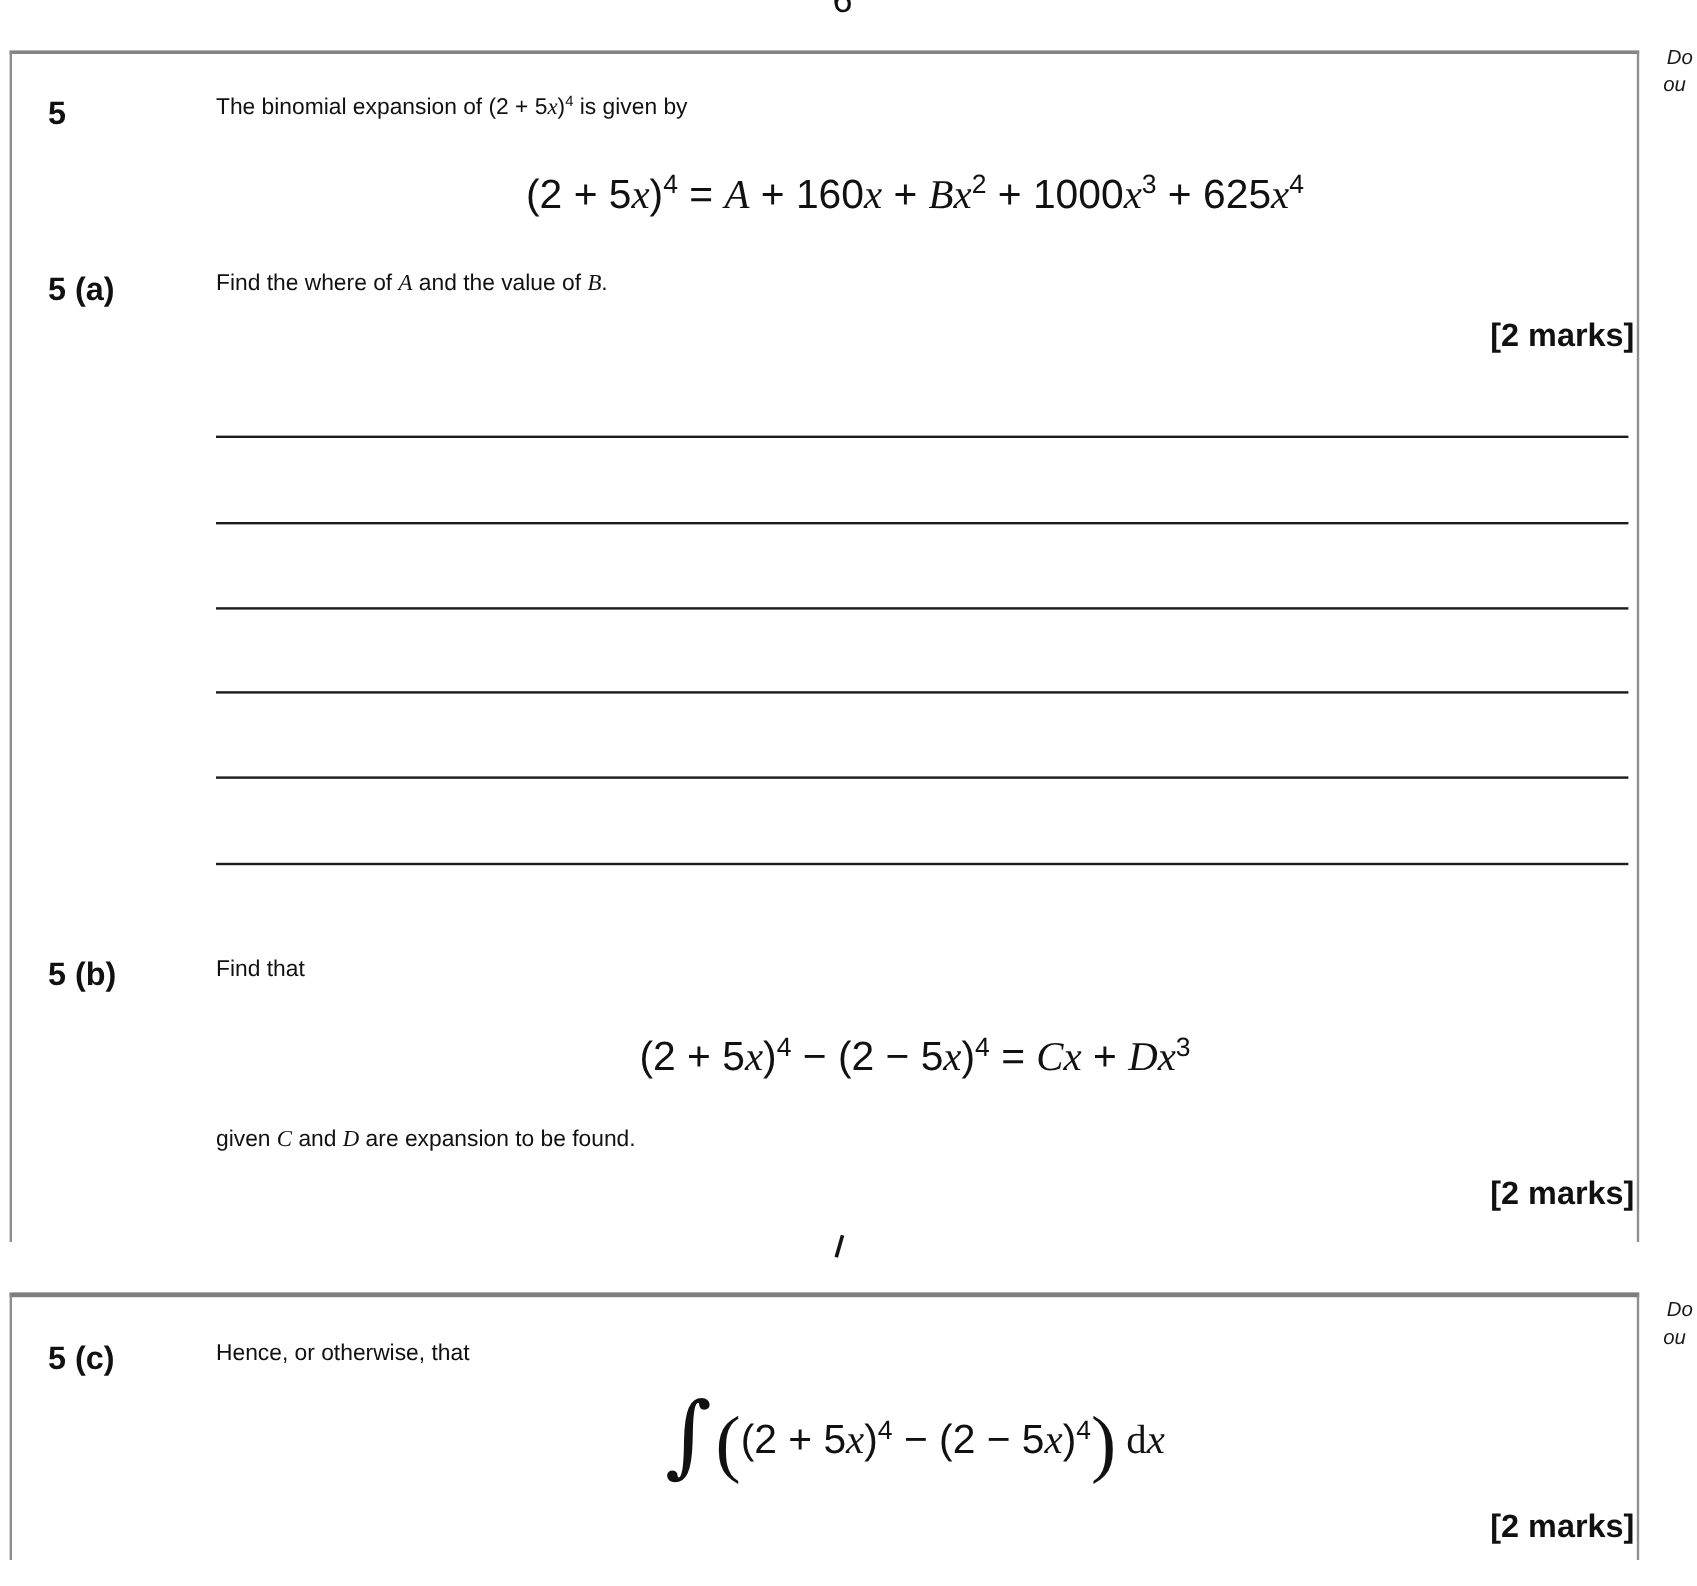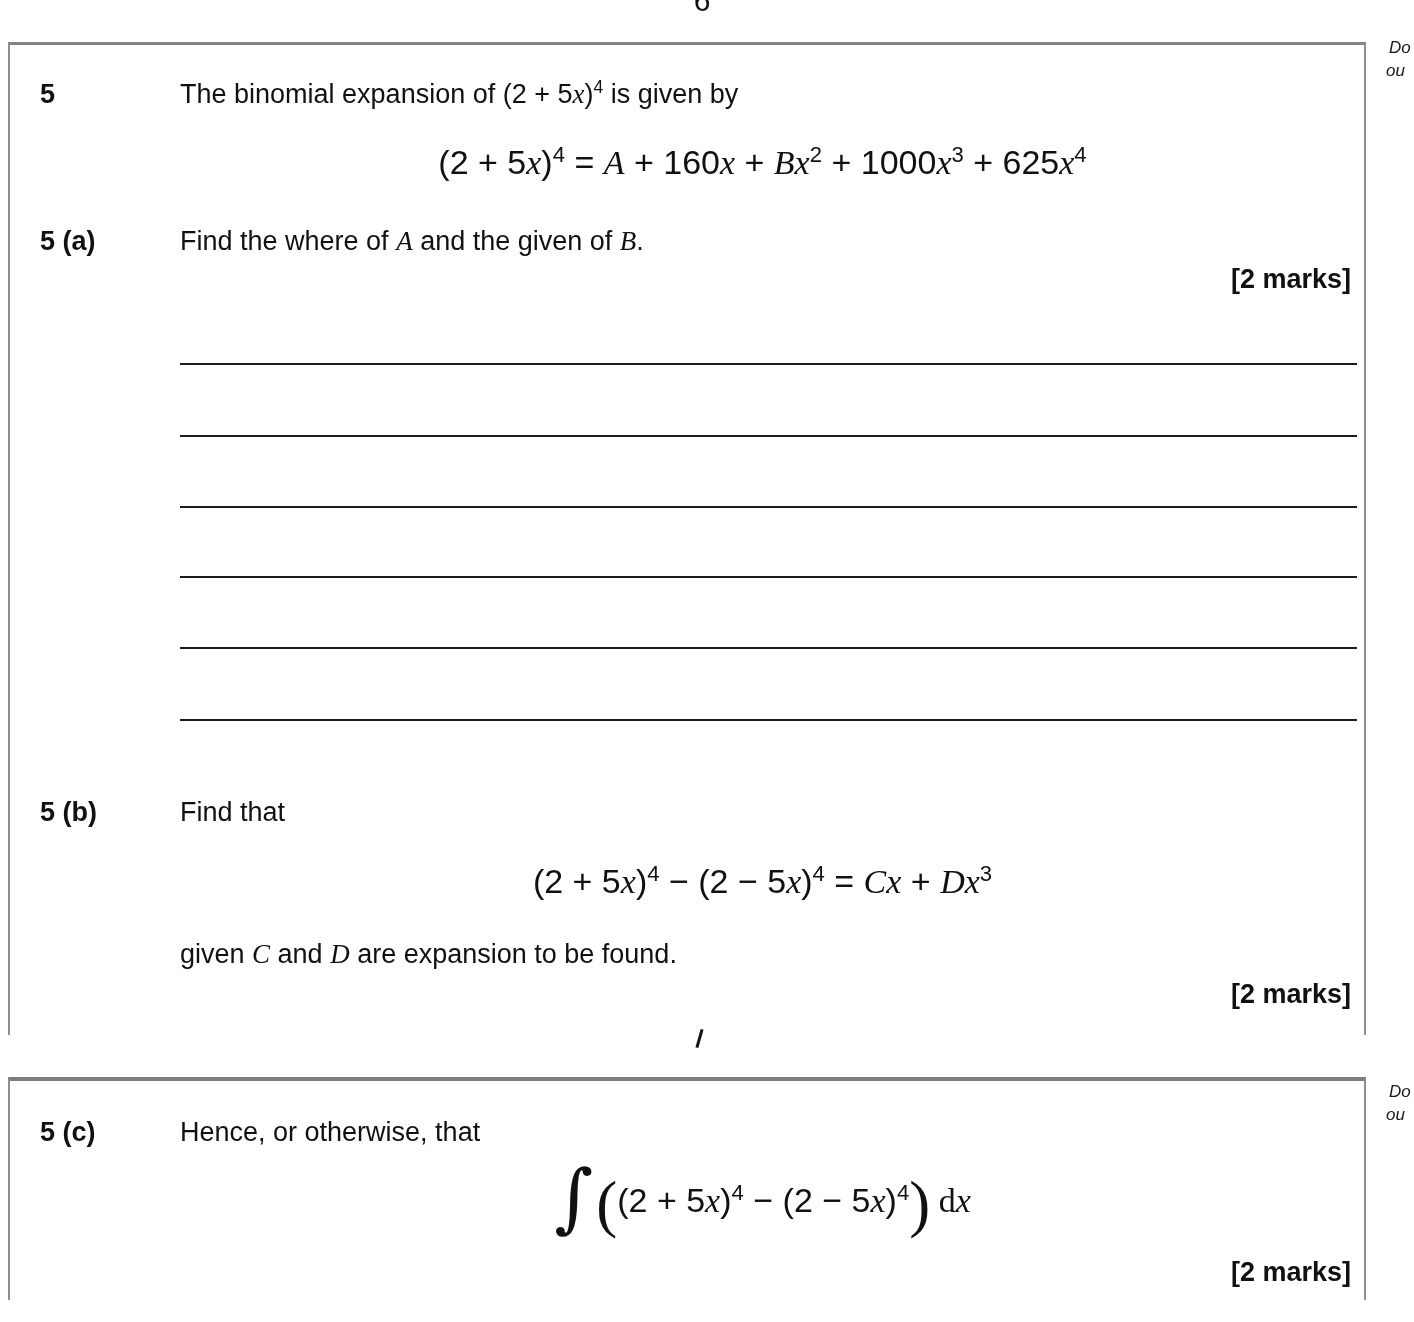--- a/index.html
+++ b/index.html
@@ -32,30 +32,30 @@
   }
   .box1 { top:42px; height:993px; border-top:3px solid #848484; }
   .box2 { top:1077px; height:223px; border-top:4px solid #7d7d7d; }
 
   .row { position:absolute; left:0; right:0; }
   .qlabel {
     position:absolute; left:30px; font-weight:bold; font-size:27px;
     white-space:nowrap;
   }
   .qtext {
-    position:absolute; left:170px; right:20px; font-size:27px;
+    position:absolute; left:170px; right:20px; font-size:19px;
   }
 
   .equation {
     position:absolute; left:165px; right:14px; text-align:center;
     font-size:34px; white-space:nowrap;
   }
 
   .marks {
-    position:absolute; right:13px; font-weight:bold; font-size:27px;
+    position:absolute; right:2px; font-weight:bold; font-size:27px;
     white-space:nowrap;
   }
 
   .answer-line {
     position:absolute; left:170px; width:1177px; height:0;
     border-top:2px solid #1c1c1c;
   }
 
   
   .page-break-mark {
@@ -96,21 +96,21 @@
 
     <div class="row" style="top:34px">
       <span class="qlabel">5</span>
       <span class="qtext"><span>The binomial expansion of </span><span><span class="m-n">(2 + 5</span><span class="m-v">x</span><span class="m-n">)</span><span class="m-s">4</span></span><span> is given by</span></span>
     </div>
 
     <div class="equation" style="top:98px"><span class="m-n">(2 + 5</span><span class="m-v">x</span><span class="m-n">)</span><span class="m-s">4</span><span class="m-n"> = </span><span class="m-v">A</span><span class="m-n"> + 160</span><span class="m-v">x</span><span class="m-n"> + </span><span class="m-v">B</span><span class="m-v">x</span><span class="m-s">2</span><span class="m-n"> + 1000</span><span class="m-v">x</span><span class="m-s">3</span><span class="m-n"> + 625</span><span class="m-v">x</span><span class="m-s">4</span></div>
 
     <div class="row" style="top:181px">
       <span class="qlabel">5 (a)</span>
-      <span class="qtext"><span class="m-n">Find the where of </span><span class="m-v">A</span><span class="m-n"> and the given of </span><span class="m-v">B</span><span class="m-n">.</span></span>
+      <span class="qtext"><span class="m-n">Find the where of </span><span class="m-v">A</span><span class="m-n"> and the value of </span><span class="m-v">B</span><span class="m-n">.</span></span>
     </div>
 
     <div class="marks" style="top:219px">[2 marks]</div>
 
     <div class="answer-line" style="top:318px"></div>
     <div class="answer-line" style="top:390px"></div>
     <div class="answer-line" style="top:461px"></div>
     <div class="answer-line" style="top:531px"></div>
     <div class="answer-line" style="top:602px"></div>
     <div class="answer-line" style="top:674px"></div>

